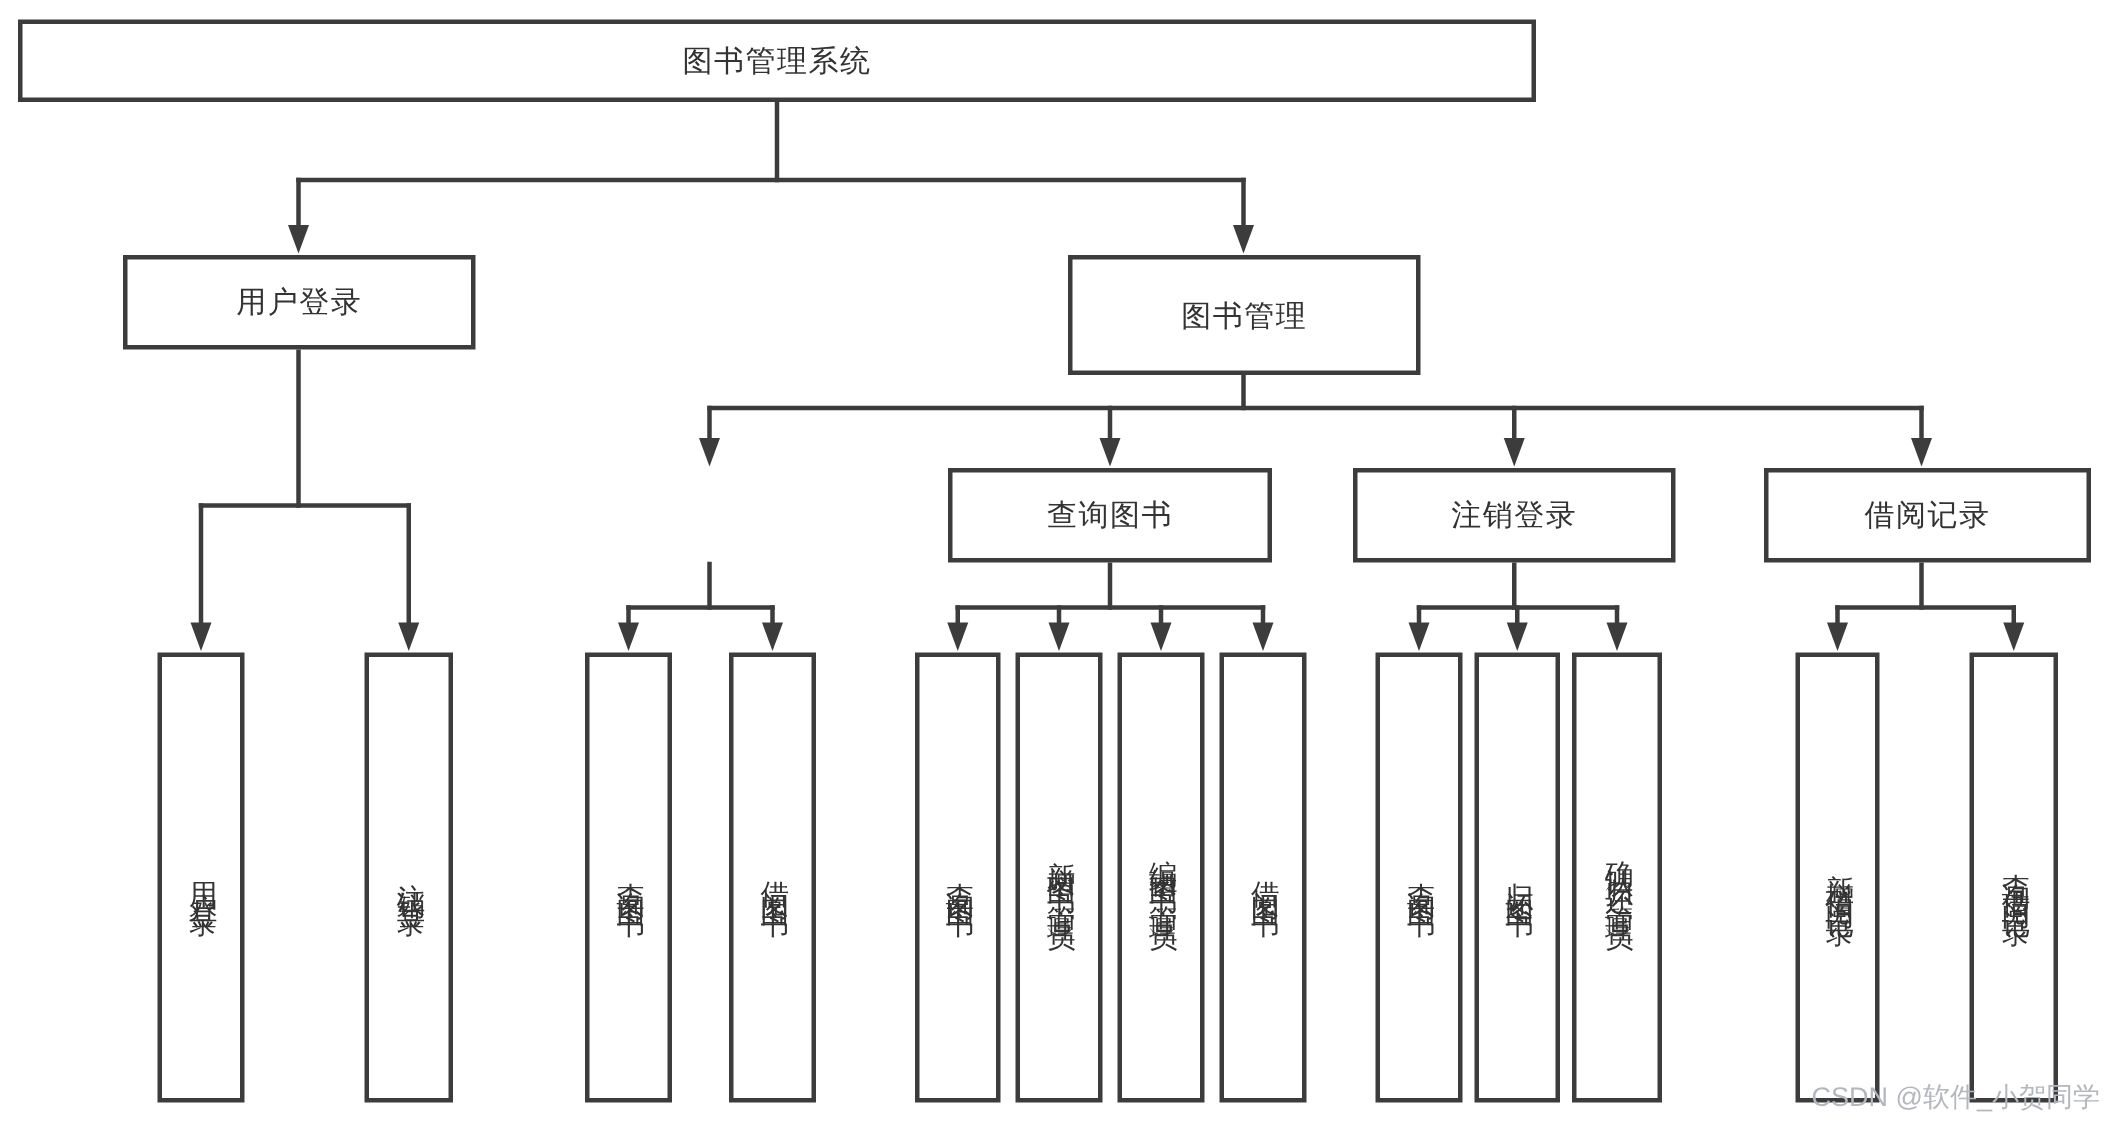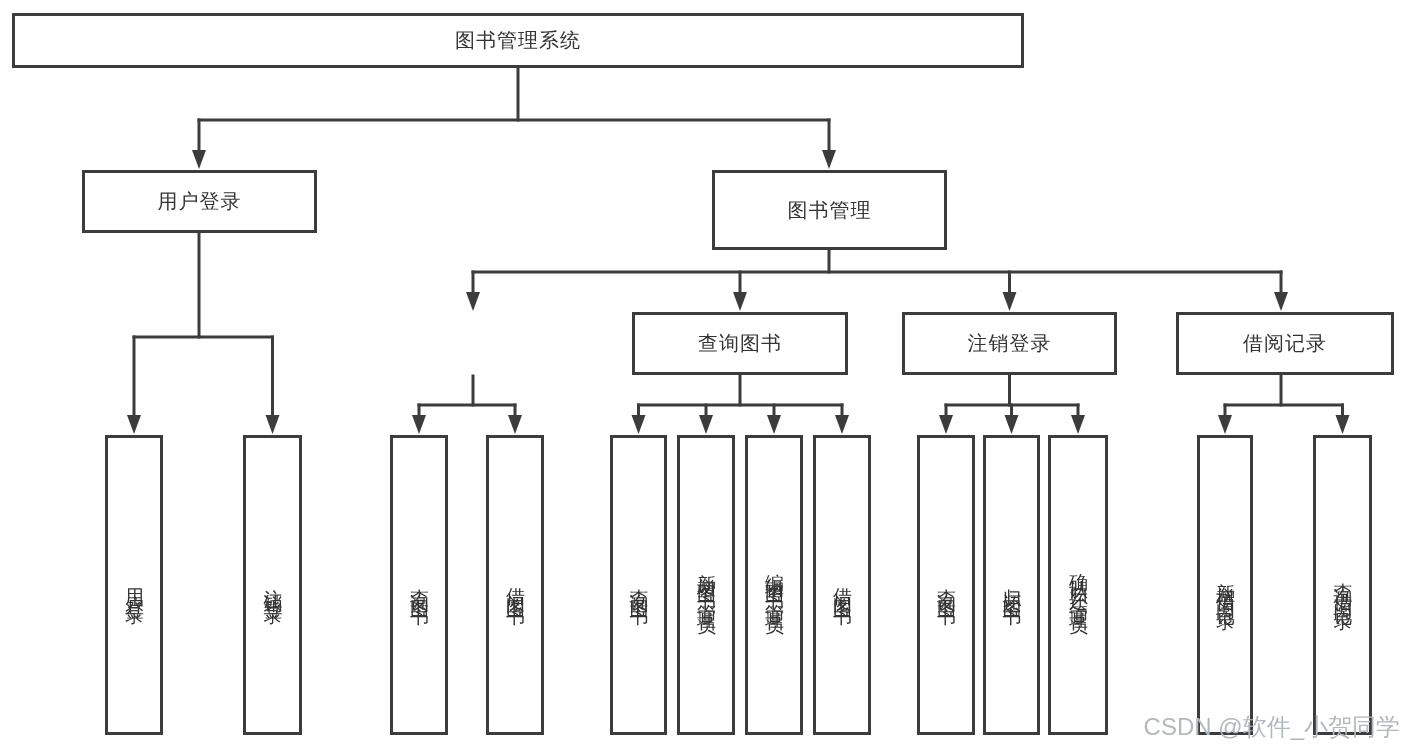--- a/index.html
+++ b/index.html
@@ -39,21 +39,21 @@
   .box.v span {
     writing-mode: vertical-rl;
     font-size: 19px;
     letter-spacing: 0.32em;
     line-height: 1.1;
   }
   #watermark {
     position: absolute;
     right: 5px;
     bottom: 4px;
-    font-size: 24px;
+    font-size: 18px;
     color: var(--watermark);
     white-space: nowrap;
   }
 </style>
 </head>
 <body>
 
 <div id="canvas">
 
   <svg id="wires" viewBox="0 0 1405 747" xmlns="http://www.w3.org/2000/svg">

